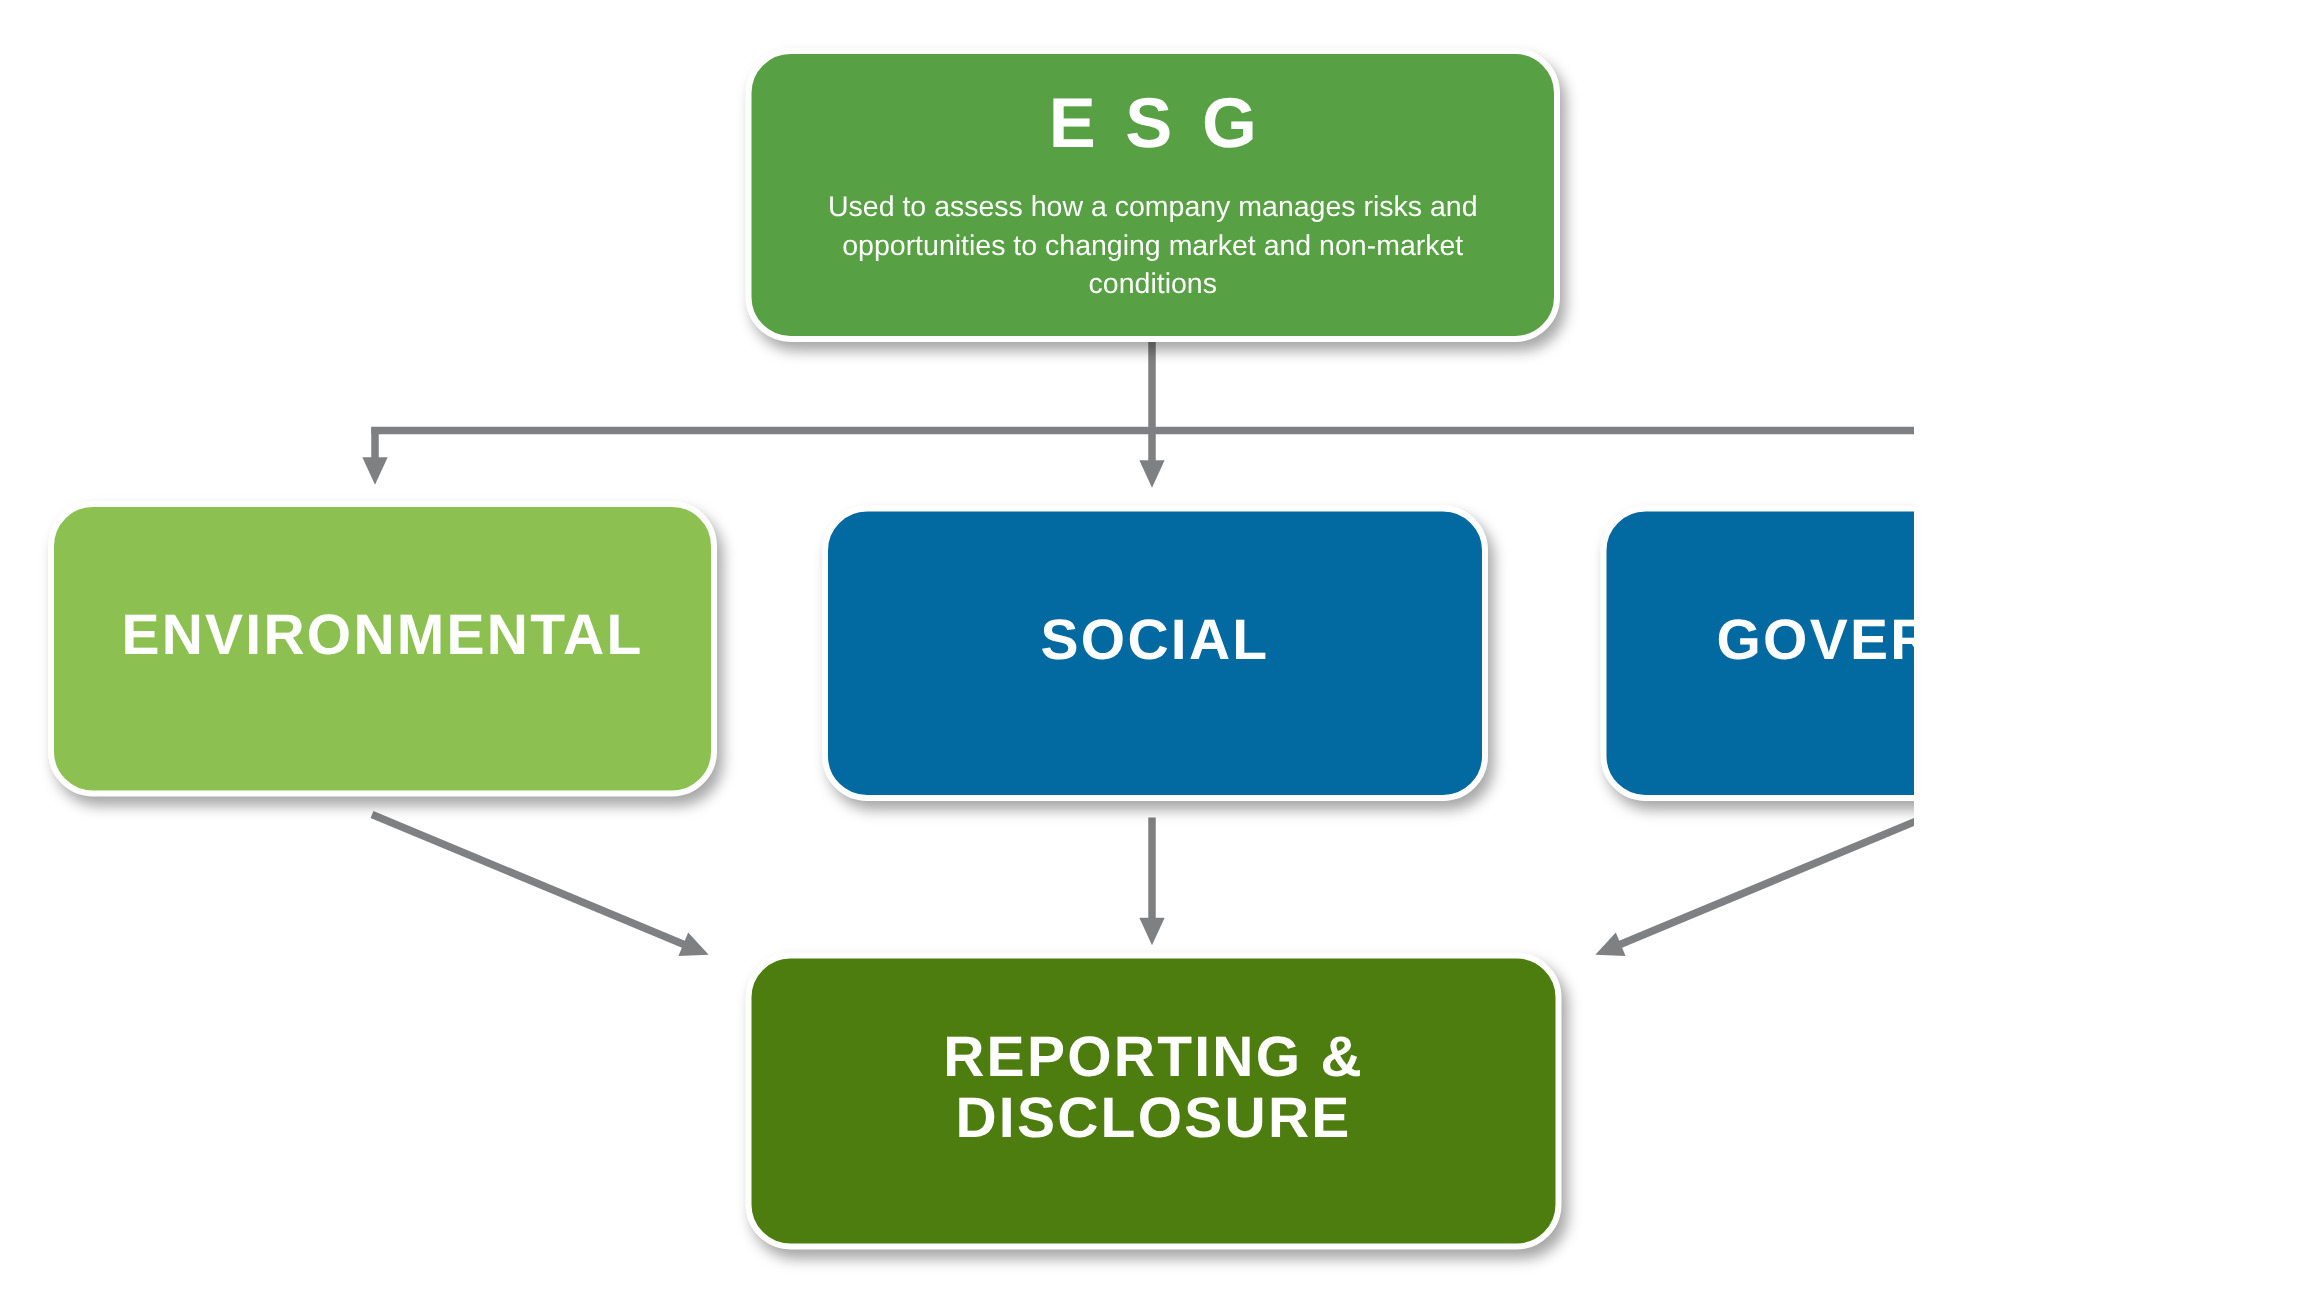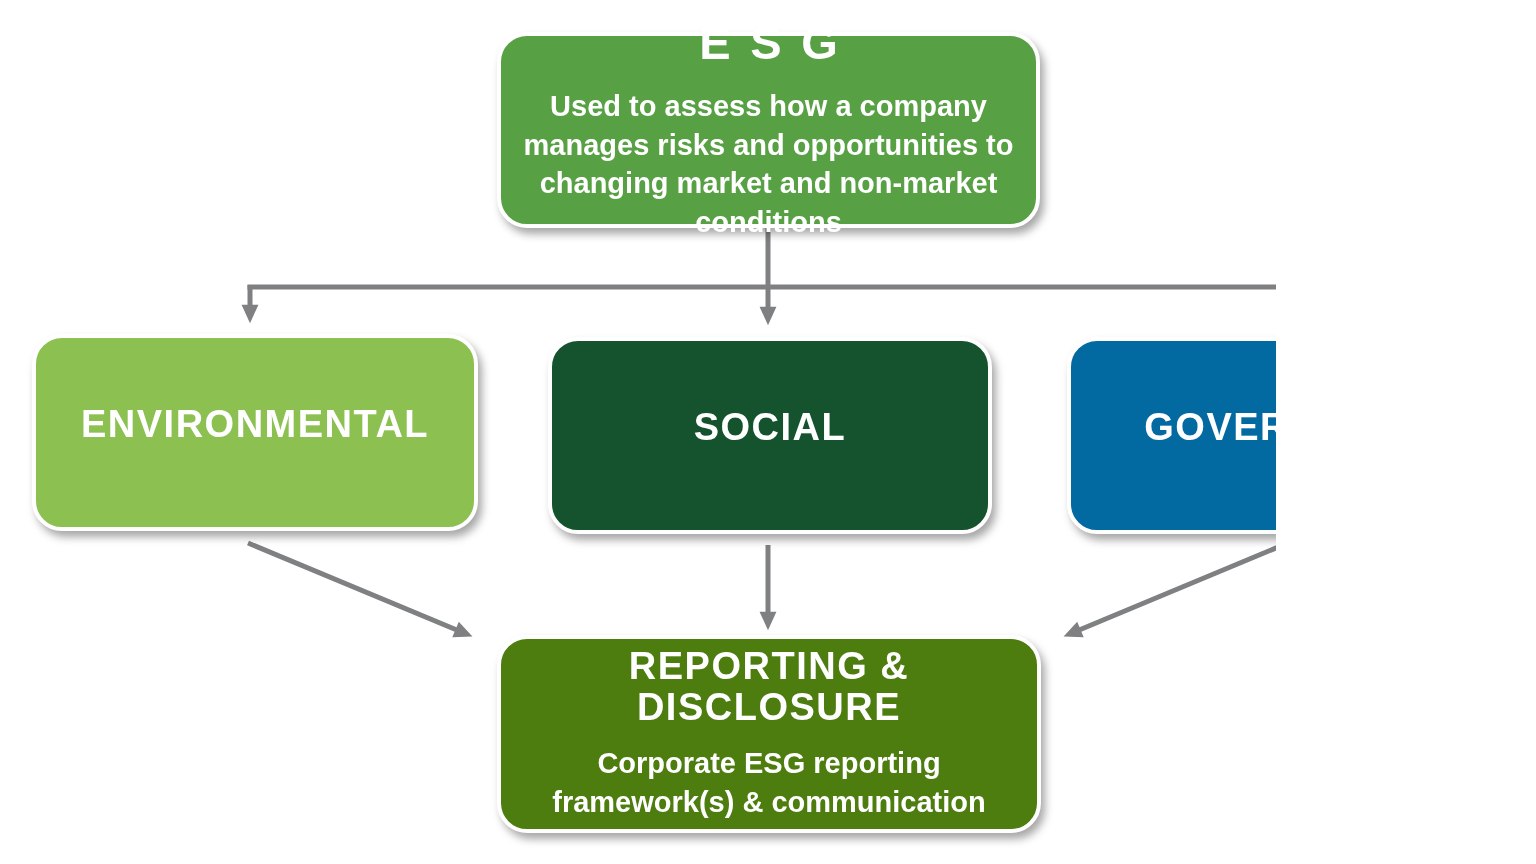--- a/index.html
+++ b/index.html
@@ -37,22 +37,22 @@
   }
   .node h2 {
     margin: 0 0 16px 0;
     font-size: 38px;
     font-weight: bold;
     letter-spacing: 1.5px;
     line-height: 1.08;
   }
   .node p {
     margin: 0;
-    font-size: 29px;
-    font-weight: bold;
+    font-size: 19px;
+    font-weight: normal;
     line-height: 1.34;
   }
   
   .node-esg   { left: 497px; top: 32px;  width: 543px; height: 196px; }
   .node-esg h2 { font-size: 47px; letter-spacing: 0.42em; padding-left: 0.42em; margin-bottom: 18px; }
   .node-esg p  { max-width: 490px; }
   
   .node-environmental { left: 32px;   top: 334px; width: 446px; height: 197px; }
   .node-environmental p { max-width: 406px; }
   .node-social        { left: 548px;  top: 337px; width: 444px; height: 197px; }
@@ -89,26 +89,25 @@
 
   <section class="node node-esg" style="background-color: rgb(88, 160, 68);">
     <h2>ESG</h2>
     <p>Used to assess how a company manages risks and opportunities to changing market and non-market conditions</p>
   </section>
 
   <section class="node node-environmental" style="background-color: rgb(140, 193, 82);">
     <h2>ENVIRONMENTAL</h2>
   </section>
 
-  <section class="node node-social" style="background-color: #14532d;">
+  <section class="node node-social" style="background-color: #0369a1;">
     <h2>SOCIAL</h2>
   </section>
 
   <section class="node node-governance" style="background-color: #0369a1;">
     <h2>GOVERNANCE</h2>
   </section>
 
   <section class="node node-reporting" style="background-color: #4d7c0f;">
     <h2>REPORTING &amp; DISCLOSURE</h2>
-    <p>Corporate ESG reporting framework(s) &amp; communication</p>
   </section>
 
 </div>
 
 </body></html>

